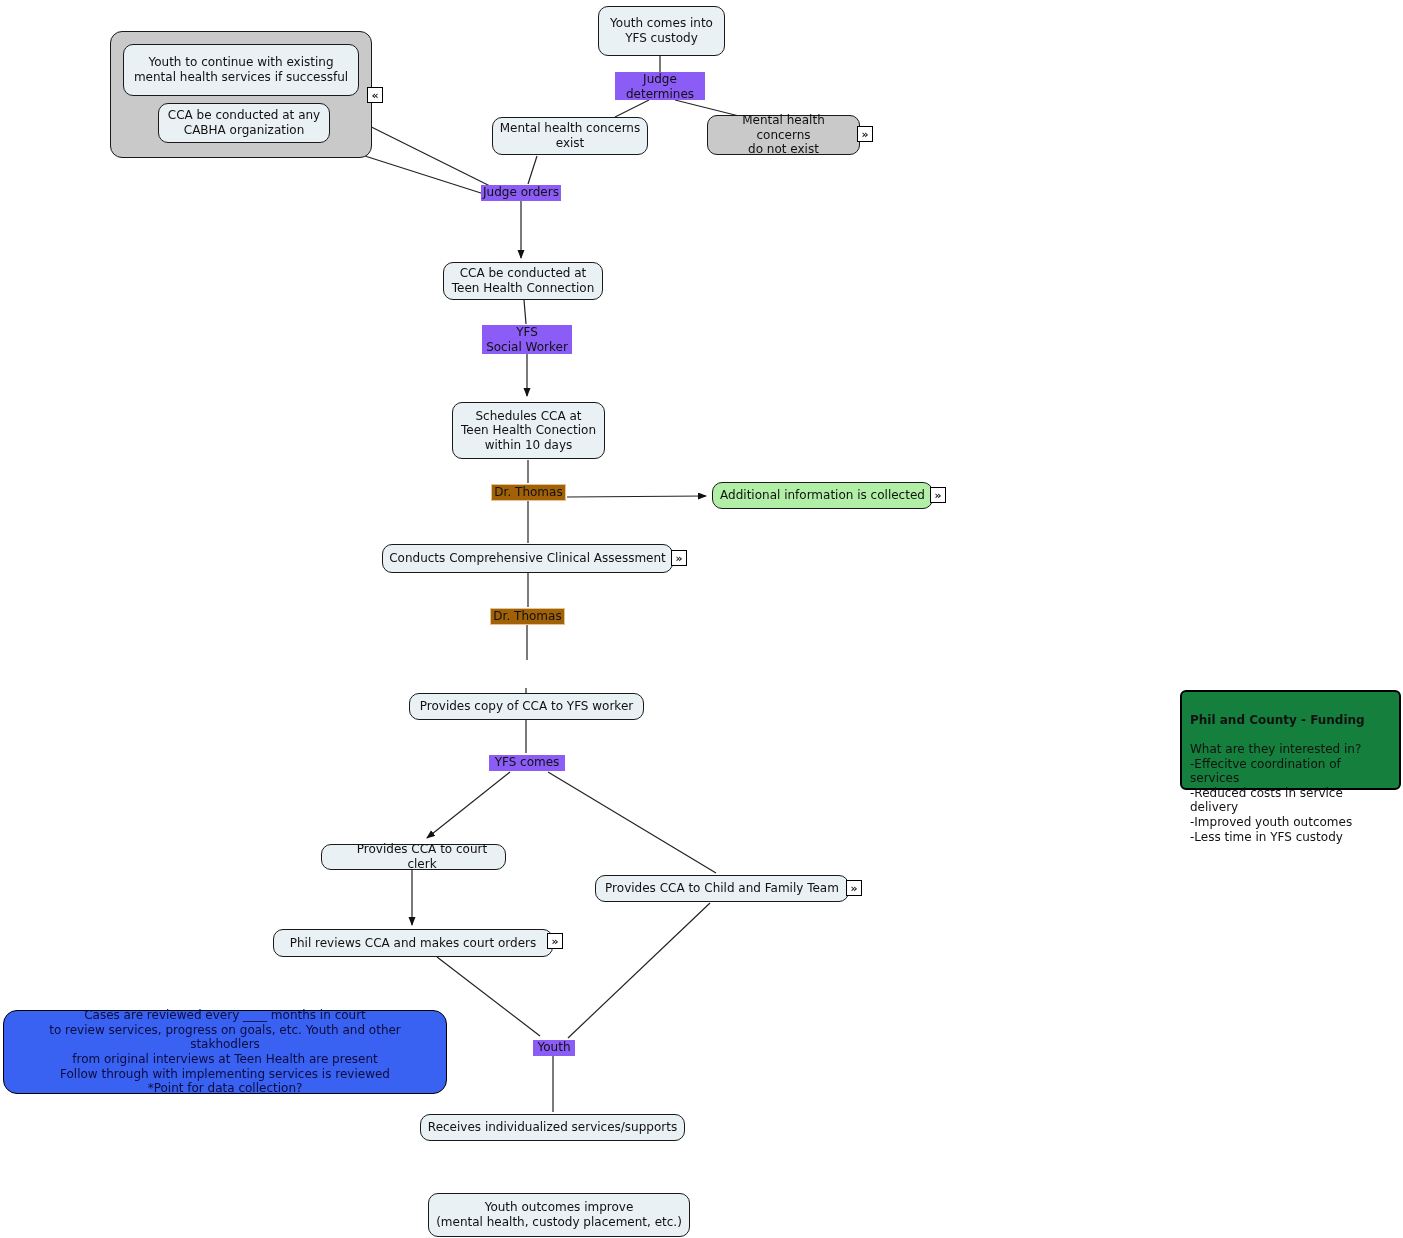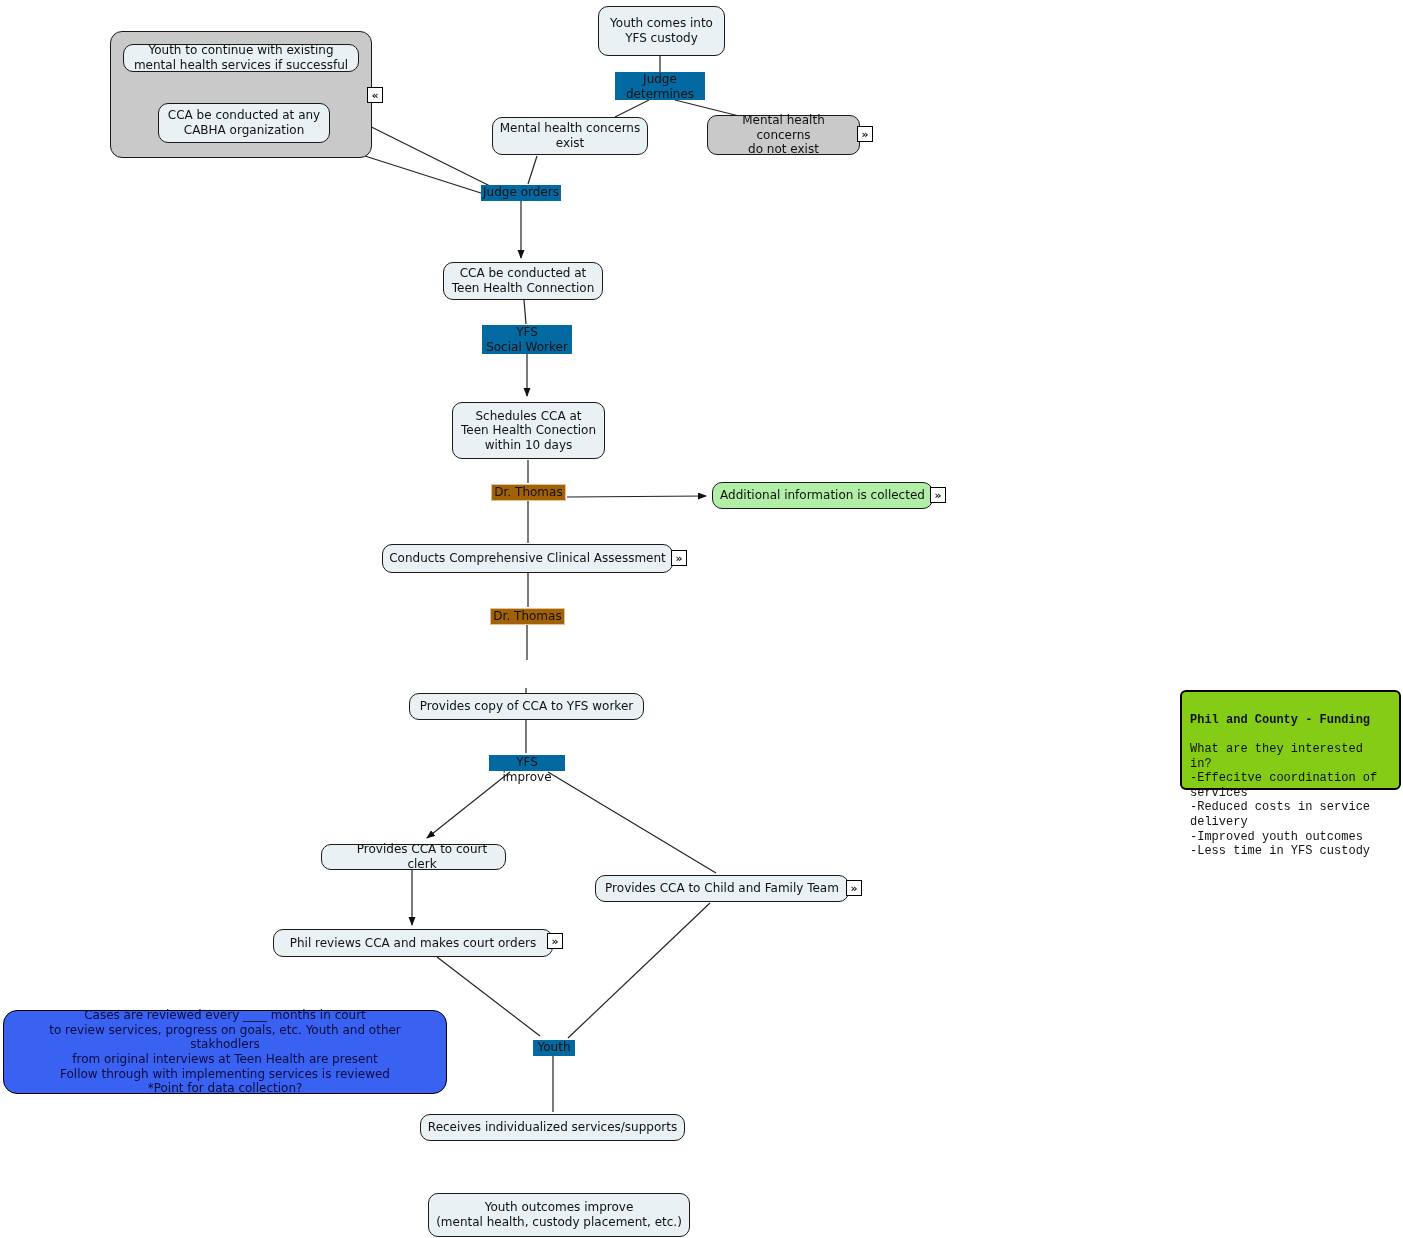--- a/index.html
+++ b/index.html
@@ -25,21 +25,21 @@
     padding:2px 6px;
   }
   .gray-fill { background:#c9c9c9; }
   .green-fill { background:#b2efa6; }
   .container-box {
     position:absolute; box-sizing:border-box;
     background:#c9c9c9; border:1.4px solid #1a1a1a; border-radius:12px;
   }
   .link-label {
     position:absolute; box-sizing:border-box;
-    background:#0369a1;
+    background:#8b5cf6;
     text-align:center; white-space:pre-line; line-height:1.22;
     padding:0 2px;
   }
   .dr-label {
     border:1px solid #e8c193;
     background:#a16207;
   }
   .expand-icon {
     position:absolute; box-sizing:border-box;
     width:16px; height:16px;
@@ -51,23 +51,23 @@
   .blue-note {
     position:absolute; box-sizing:border-box;
     background:#3a62f2; color:#0c0c3e;
     border:1.8px solid #000; border-radius:14px;
     text-align:center; white-space:pre-line; line-height:1.22;
     display:flex; flex-direction:column; justify-content:center;
     padding:4px 16px;
   }
   .funding-box {
     position:absolute; box-sizing:border-box;
-    background:#84cc16; border:2px solid #000; border-radius:6px;
+    background:#15803d; border:2px solid #000; border-radius:6px;
     padding:6px 8px;
-    white-space:pre-line; line-height:1.22;font-family:Liberation Mono, monospace;
+    white-space:pre-line; line-height:1.22;
   }
   .funding-title { font-weight:bold; }
 </style>
 </head>
 <body>
 
 <div id="canvas">
 
   <svg id="wires" viewBox="0 0 1403 1238" xmlns="http://www.w3.org/2000/svg">
     <defs>
@@ -97,21 +97,21 @@
       <line x1="437" y1="957" x2="540" y2="1036"></line>
       <line x1="710" y1="903" x2="568" y2="1038"></line>
       <line x1="553" y1="1056" x2="553" y2="1112"></line>
     </g>
   </svg>
 
   <div class="node" style="left:598px; top:6px; width:127px; height:50px;">Youth comes into
 YFS custody</div>
 
   <div class="container-box" style="left:110px; top:31px; width:262px; height:127px;"></div>
-  <div class="node" style="left:123px; top:44px; width:236px; height:28px;">Youth to continue with existing
+  <div class="node" style="left:123px; top:44px; width:236px; height:52px;">Youth to continue with existing
 mental health services if successful</div>
   <div class="node" style="left:158px; top:103px; width:172px; height:40px;">CCA be conducted at any
 CABHA organization</div>
   <div class="expand-icon" style="left:367px; top:87px;">«</div>
 
   <div class="link-label" style="left:615px; top:72px; width:90px; height:28px;">Judge
 determines</div>
   <div class="node" style="left:492px; top:117px; width:156px; height:38px;">Mental health concerns
 exist</div>
   <div class="node gray-fill" style="left:707px; top:115px; width:153px; height:40px;">Mental health concerns
@@ -135,21 +135,21 @@
   <div class="node green-fill" style="left:712px; top:482px; width:221px; height:27px;">Additional information is collected</div>
   <div class="expand-icon" style="left:930px; top:487px;">»</div>
 
   <div class="node" style="left:382px; top:544px; width:291px; height:29px;">Conducts Comprehensive Clinical Assessment</div>
   <div class="expand-icon" style="left:671px; top:550px;">»</div>
 
   <div class="link-label dr-label" style="left:490px; top:608px; width:75px; height:17px;">Dr. Thomas</div>
 
   <div class="node" style="left:409px; top:661px; width:235px; height:27px;margin-top:32px;">Provides copy of CCA to YFS worker</div>
 
-  <div class="link-label" style="left:489px; top:755px; width:76px; height:16px;">YFS improve</div>
+  <div class="link-label" style="left:489px; top:755px; width:76px; height:16px;">YFS comes</div>
 
   <div class="node" style="left:321px; top:844px; width:185px; height:26px;padding-left:23px;">Provides CCA to court clerk</div>
 
   <div class="node" style="left:595px; top:875px; width:254px; height:27px;">Provides CCA to Child and Family Team</div>
   <div class="expand-icon" style="left:846px; top:880px;">»</div>
 
   <div class="node" style="left:273px; top:929px; width:280px; height:28px;">Phil reviews CCA and makes court orders</div>
   <div class="expand-icon" style="left:547px; top:933px;">»</div>
 
   <div class="link-label" style="left:533px; top:1040px; width:42px; height:16px;">Youth</div>

